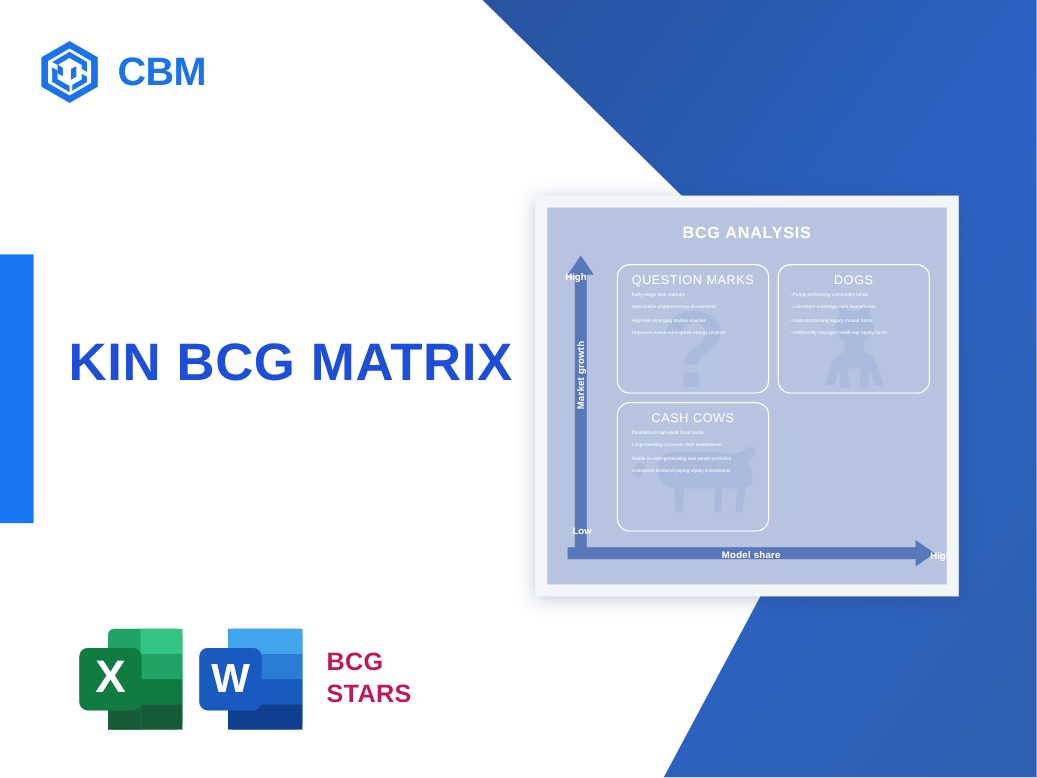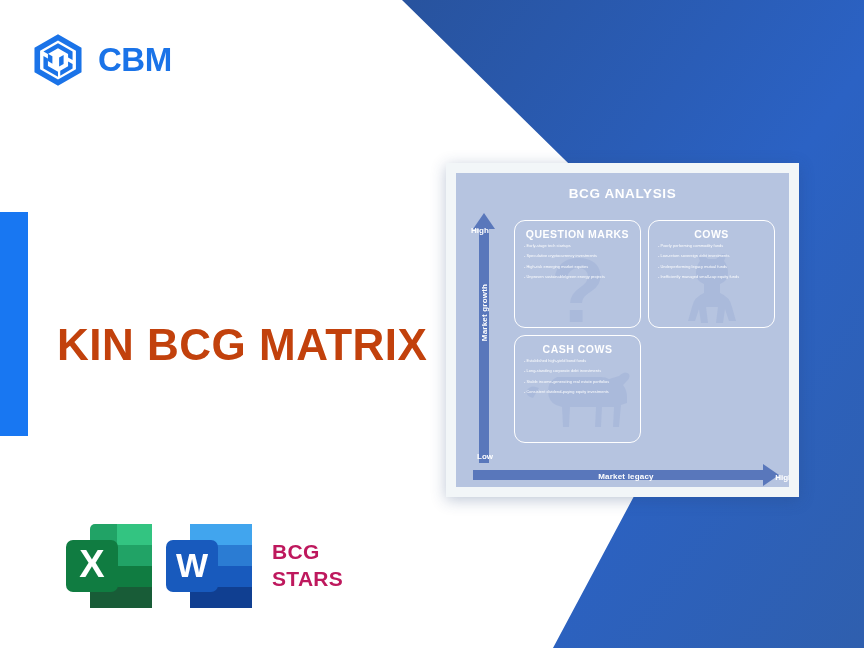--- a/index.html
+++ b/index.html
@@ -39,24 +39,23 @@
     letter-spacing:-0.5px; line-height:1.05;
   }
   .logo-sub{
     font-size:13.5px; font-weight:bold; color:#1A73E8;
     letter-spacing:-0.1px; margin-top:3px;
   }
 
   
   .page-title{
     position:absolute; left:57px; top:278px;
-    font-size:44px; font-weight:bold; color:#c2410c;
+    font-size:44px; font-weight:bold; color:#1d4ed8;
     letter-spacing:0.5px; white-space:nowrap;
     z-index:5;
-    margin-top:42px;
   }
 
   
   .office-row{
     position:absolute; left:60px; top:518px;
     display:flex; align-items:center;
     z-index:5;
   }
   .office-icon{ width:100px; height:96px; flex:none; }
   .office-label{
@@ -111,21 +110,21 @@
     font-size:8px; font-weight:bold; color:#fff;
   }
   .axis-y .lbl-title{
     position:absolute; left:-20px; top:95px;
     width:62px; text-align:center;
     font-size:8px; font-weight:bold; color:#fff;
     transform:rotate(-90deg);
     letter-spacing:0.2px;
   }
   .axis-x{
-    position:absolute; left:17px; bottom:4px;
+    position:absolute; left:17px; bottom:18px;
     height:20px; right:10px;
   }
   .axis-x .shaft{
     position:absolute; left:0; bottom:3px;
     right:15px; height:10px;
     background:#5977bb;
   }
   .axis-x .head{
     position:absolute; right:0; bottom:-3px;
     width:0;height:0;
@@ -162,21 +161,21 @@
     border:1.4px solid #ffffff;
     border-radius:11px;
     padding:7px 9px 6px 9px;
     overflow:hidden;
   }
   .quad-title{
     position:relative;
     text-align:center;
     color:#ffffff;
     font-size:10.5px;
-    font-weight:bold;
+    font-weight:normal;
     letter-spacing:0.5px;
     margin-bottom:4px;
     z-index:2;
   }
   .quad-list{
     position:relative;
     list-style:none;
     z-index:2;
   }
   .quad-list li{
@@ -274,21 +273,21 @@
       <div class="head"></div>
       <div class="shaft"></div>
       <div class="lbl-high">High</div>
       <div class="lbl-title">Market growth</div>
     </div>
 
     <div class="axis-x">
       <div class="shaft"></div>
       <div class="head"></div>
       <div class="lbl-low">Low</div>
-      <div class="lbl-title">Market legacy</div>
+      <div class="lbl-title">Model share</div>
       <div class="lbl-high">High</div>
     </div>
 
     <div class="quad-grid">
 
       <div class="quad">
         <svg class="quad-wm wm-qmark" viewBox="0 0 60 80">
           <text x="30" y="68" font-family="'Liberation Sans',sans-serif" font-size="84" font-weight="bold" fill="#7d94c9" text-anchor="middle">?</text>
         </svg>
         <div class="quad-title">QUESTION MARKS</div>
@@ -300,21 +299,21 @@
         </ul>
       </div>
 
 
       <div class="quad">
         <svg class="quad-wm wm-dog" viewBox="0 0 72 78">
           <g fill="#7d94c9">
             <path d="M26 8 q-4-8 2-7 l6 5 h8 l6-5 q6-1 2 7 4 5 4 12 0 8-8 11 v9 q10 4 12 14 l4 14 h-7 l-4-12 -2 14 h-7 l2-16 h-12 l2 16 h-7 l-2-14 -4 12 h-7 l4-14 q2-10 12-14 v-9 q-8-3-8-11 0-7 4-12 z"></path>
           </g>
         </svg>
-        <div class="quad-title">COWS</div>
+        <div class="quad-title">DOGS</div>
         <ul class="quad-list">
           <li>Poorly performing commodity funds</li>
           <li>Low-return sovereign debt investments</li>
           <li>Underperforming legacy mutual funds</li>
           <li>Inefficiently managed small-cap equity funds</li>
         </ul>
       </div>
 
       <div class="quad">
         <svg class="quad-wm wm-cow" viewBox="0 0 110 78">

